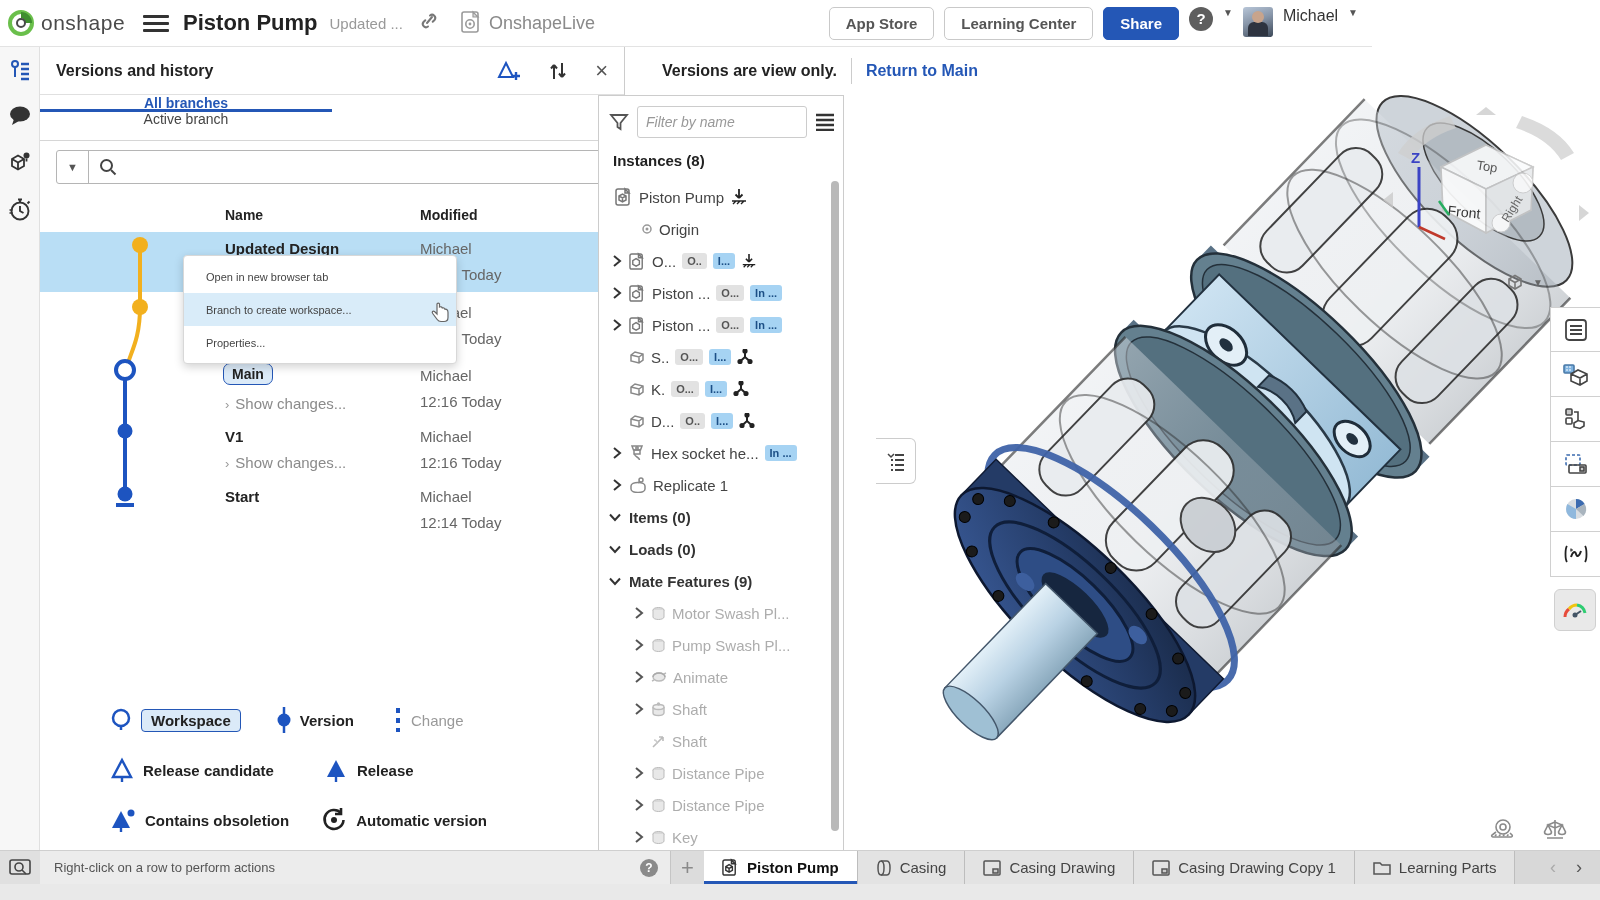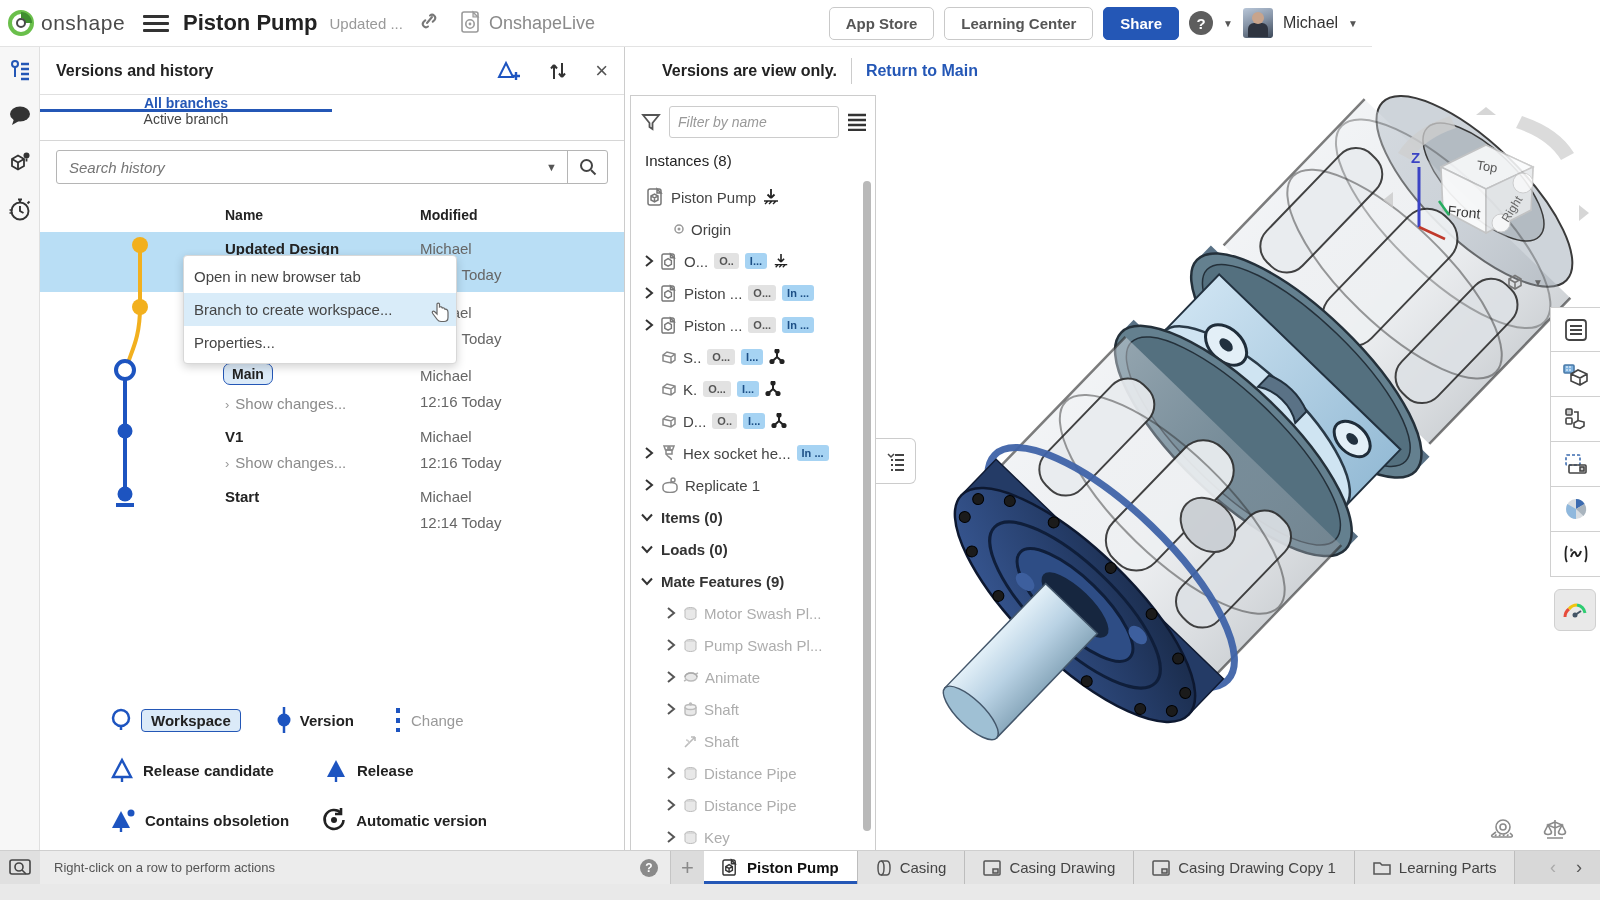--- a/index.html
+++ b/index.html
@@ -10,21 +10,21 @@
   
   #topbar { position:absolute; left:0; top:0; width:1372px; height:47px; background:#fff; border-bottom:1px solid #e3e3e3; display:flex; align-items:center; }
   .logo-mark { width:26px; height:26px; margin-left:8px; }
   .logo-text { font-size:21px; color:#4a4a4a; margin-left:7px; letter-spacing:0.5px; }
   .hamburger { margin-left:18px; width:26px; cursor:pointer; }
   .hamburger div { height:3px; background:#333; margin:4px 0; border-radius:1px; }
   .doc-title { font-size:22px; font-weight:bold; color:#222; margin-left:14px; }
   .doc-sub { font-size:15px; color:#999; margin-left:12px; }
   .link-ic { margin-left:16px; color:#777; }
   .live-wrap { display:flex; align-items:center; margin-left:20px; color:#8a8a8a; font-size:18px; }
-  .top-right { margin-left:auto; display:flex; align-items:center; gap:10px; padding-right:14px; }
+  .top-right { margin-left:auto; display:flex; gap:10px; padding-right:14px; }
   .top-btn { border:1px solid #c9c9c9; background:#fff; border-radius:5px; padding:7px 16px; font-size:15px; color:#555; font-weight:bold; cursor:pointer; }
   .share-btn { background:#2457b6; border:1px solid #2457b6; color:#fff; }
   .help-circle { width:24px; height:24px; border-radius:50%; background:#5e5e5e; color:#fff; font-weight:bold; font-size:15px; display:flex; align-items:center; justify-content:center; }
   .caret { font-size:10px; color:#555; }
   .avatar { width:30px; height:30px; border-radius:3px; background:linear-gradient(160deg,#b8c6d8 0%,#8795a8 45%,#3c4858 100%); position:relative; overflow:hidden; }
   .avatar::after { content:""; position:absolute; left:9px; top:4px; width:12px; height:12px; border-radius:50%; background:#c8a48c; }
   .avatar::before { content:""; position:absolute; left:5px; top:15px; width:20px; height:14px; background:#2e3440; border-radius:6px 6px 0 0; }
   .user-name { font-size:16px; color:#333; }
 
   
@@ -50,42 +50,42 @@
   .r-name { position:absolute; left:185px; font-size:15px; color:#333; }
   .r-name.bold { font-weight:bold; color:#222; }
   .r-by { position:absolute; left:380px; font-size:15px; color:#666; }
   .show-ch { position:absolute; left:185px; font-size:15px; color:#8a8a8a; }
   .show-ch .chv { color:#999; margin-right:6px; font-size:13px; }
   .main-badge { position:absolute; left:183px; top:8px; background:#dbeaf8; border:1px solid #2457b6; border-radius:7px; padding:2px 8px; font-size:14px; font-weight:bold; color:#222; }
   #treeSvg { position:absolute; left:0; top:0; pointer-events:none; }
 
   
   #ctxmenu { position:absolute; left:143px; top:208px; width:274px; background:#fff; border:1px solid #d8d8d8; border-radius:4px; box-shadow:0 3px 10px rgba(0,0,0,0.18); z-index:30; padding:4px 0; }
-  .mi { height:33px; display:flex; align-items:center; padding-left:10px; font-size:15px; color:#444; cursor:pointer; position:relative; }
+  .mi { height:33px; display:flex; align-items:center; padding-left:22px; font-size:11px; color:#444; cursor:pointer; position:relative; }
   .mi.hl { background:#d9ecf9; }
 
   
   #legend { position:absolute; left:70px; top:660px; width:460px; font-size:15px; color:#222; }
   .lg-row { display:flex; align-items:center; margin-bottom:24px; gap:10px; }
   .lg-item { display:flex; align-items:center; gap:9px; }
   .lg-label { font-weight:bold; }
   .lg-label.gray { color:#999; font-weight:normal; }
   .ws-badge { border:1.5px solid #2457b6; background:#dbeaf8; border-radius:4px; padding:2px 9px; font-weight:bold; }
 
   
   #viewbar { position:absolute; left:662px; top:47px; height:48px; display:flex; align-items:center; gap:14px; }
   .vb-text { font-size:16px; font-weight:bold; color:#222; }
   .vb-sep { width:1px; height:26px; background:#ccc; }
   .vb-link { font-size:16px; font-weight:bold; color:#2457b6; cursor:pointer; }
 
   
-  #ipanel { position:absolute; left:630px; top:95px; width:246px; height:776px; background:#fff; border:1px solid #ccc; }
+  #ipanel { position:absolute; left:598px; top:95px; width:246px; height:776px; background:#fff; border:1px solid #ccc; }
   .ip-filter { display:flex; align-items:center; padding:10px 8px 6px 10px; gap:8px; }
   .ip-input { flex:1; height:32px; border:1px solid #ccc; border-radius:3px; font-size:14px; font-style:italic; color:#999; padding:0 8px; display:flex; align-items:center; }
-  .ip-head { font-size:15px; font-weight:normal; color:#222; padding:8px 0 4px 14px; }
+  .ip-head { font-size:15px; font-weight:bold; color:#222; padding:8px 0 4px 14px; }
   .itree { position:absolute; top:85px; left:0; width:232px; }
   .irow { height:32px; display:flex; align-items:center; font-size:15px; color:#444; gap:6px; padding-left:12px; white-space:nowrap; overflow:hidden; }
   .irow .lbl { color:#444; }
   .irow.graylbl .lbl { color:#adadad; }
   .chev { width:12px; height:12px; flex:0 0 12px; }
   .badge { font-size:11px; font-weight:bold; border-radius:3px; padding:2px 5px; white-space:nowrap; }
   .badge.g { background:#e2e2e2; color:#555; }
   .badge.b { background:#a6d3f3; color:#1c4f86; }
   .sec-row { height:32px; display:flex; align-items:center; gap:8px; padding-left:10px; font-size:15px; font-weight:bold; color:#333; }
   .ip-scroll { position:absolute; right:4px; top:85px; width:8px; height:650px; background:#b9b9b9; border-radius:4px; }
@@ -200,21 +200,20 @@
           <path d="M15 3 v14 M15 17 l-3-3.5 M15 17 l3-3.5"></path>
       </svg>
       <span style="font-size:22px;color:#555;cursor:pointer;">×</span>
     </div>
   </div>
   <div class="vp-tabs">
     <div class="vp-tab active">All branches</div>
     <div class="vp-tab">Active branch</div>
   </div>
   <div class="vp-search">
-    <input placeholder="Search history" style="">
     <span class="dd">▼</span>
     <span class="mag">
       <svg width="18" height="18" viewBox="0 0 18 18" fill="none" stroke="#444" stroke-width="2">
           <circle cx="7.5" cy="7.5" r="5.5"></circle>
           <path d="M12 12 l4.5 4.5"></path>
         </svg>
     </span>
   </div>
 
   <div class="cols">

